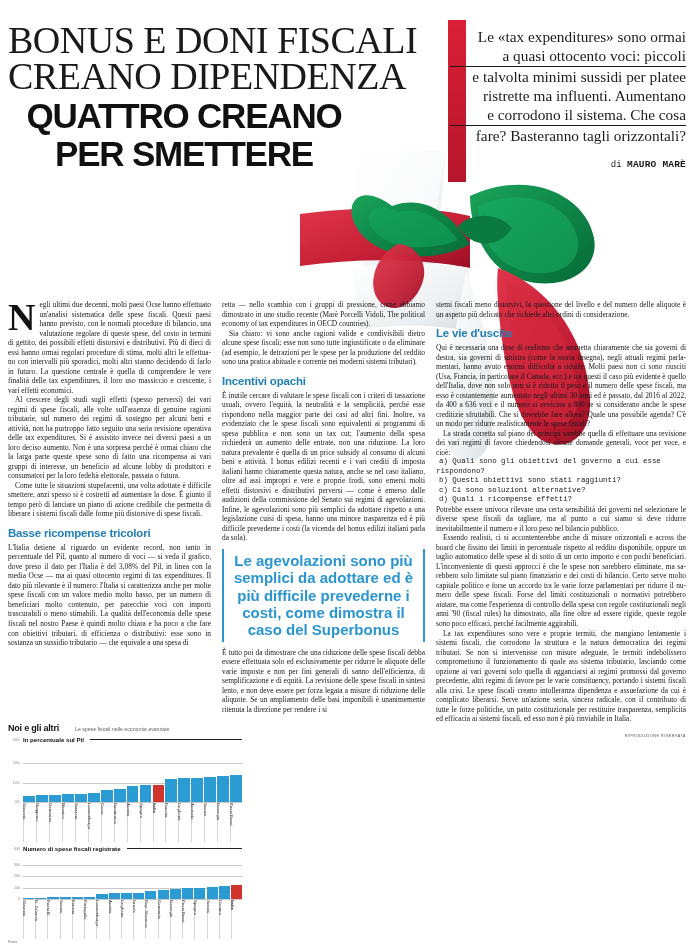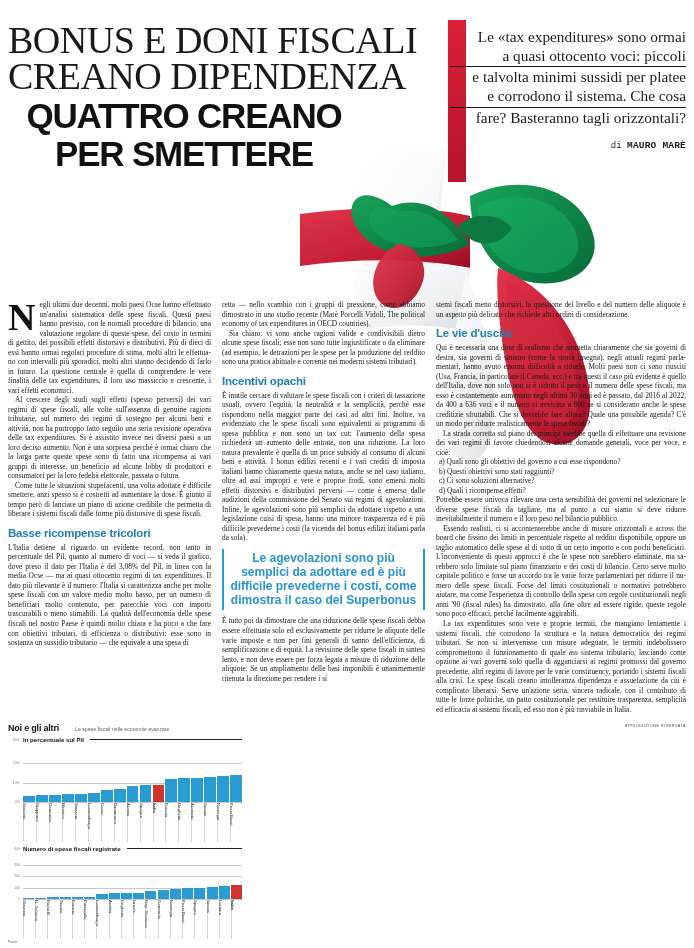--- a/index.html
+++ b/index.html
@@ -86,25 +86,25 @@
 
   .pq {
     margin: 6px 0 6px 0;
     border-left: 2px solid #2a95cf;
     border-right: 2px solid #2a95cf;
     padding: 3px 4px;
     text-align: center;
   }
   .pq-t {
     font-family: "Liberation Sans", sans-serif;
-    font-weight: bold; font-size: 12px; line-height: 1.16;
+    font-weight: bold; font-size: 15px; line-height: 1.16;
     color: #2a95cf;
   }
 
-  .alist { font-family: Liberation Serif, serif; font-size: 7.4px;
+  .alist { font-family: Liberation Mono, monospace; font-size: 7.4px;
            line-height: 1.285; color: #181818; }
   .alist div { text-indent: 3px; }
 
   .credit {
     font-family: "Liberation Sans", sans-serif;
     font-size: 3.6px; letter-spacing: .6px; color: #444;
     text-align: right; margin-top: 10px;
   }
 
   
@@ -227,20 +227,21 @@
     <div class="hl-serif">CREANO DIPENDENZA</div>
     <div class="hl-sans">QUATTRO CREANO</div>
     <div class="hl-sans">PER SMETTERE</div>
   </div>
 
   <div class="sub-wrap">
     <div class="sub-line">Le «tax expenditures» sono ormai</div>
     <div class="sub-line">a quasi ottocento voci: piccoli</div>
     <div class="sub-rule"></div>
     <div class="sub-line">e talvolta minimi sussidi per platee</div>
+    <div class="sub-line">ristrette ma influenti. Aumentano</div>
     <div class="sub-line">e corrodono il sistema. Che cosa</div>
     <div class="sub-rule"></div>
     <div class="sub-line">fare? Basteranno tagli orizzontali?</div>
     <div class="byline">
       <span>di </span><b>MAURO MARÈ</b>
     </div>
   </div>
 </div>
 
 <div class="cols">

